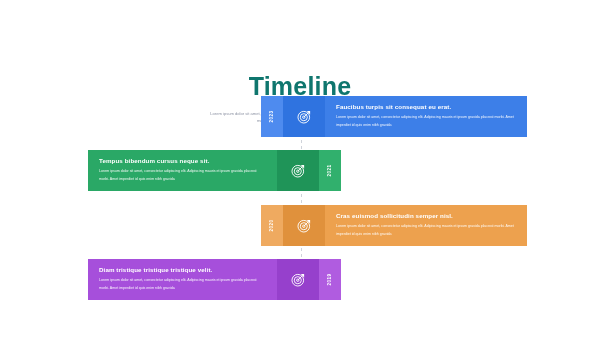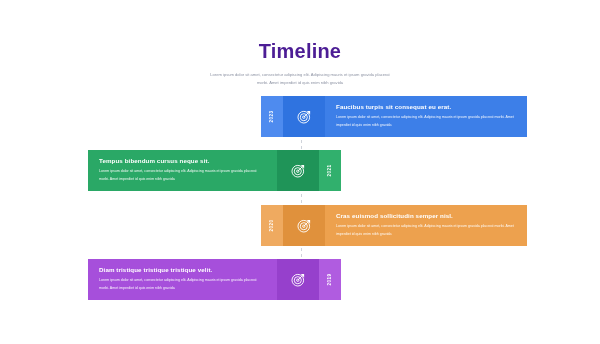--- a/index.html
+++ b/index.html
@@ -22,25 +22,26 @@
   
   #header {
     position: absolute;
     top: 40px;
     left: 0;
     width: 600px;
     text-align: center;
   }
 
   #page-title {
-    font-size: 20px;
+    font-size: 25px;
     font-weight: bold;
-    color: #4c1d95;
+    color: #0f766e;
     letter-spacing: 0.2px;
     line-height: 1.1;
+    margin-top: 33px;
   }
 
   #subtitle {
     margin: 9px auto 0;
     width: 192px;
     font-size: 4.1px;
     line-height: 1.85;
     color: #8d93a3;
     text-align: center;
   }

